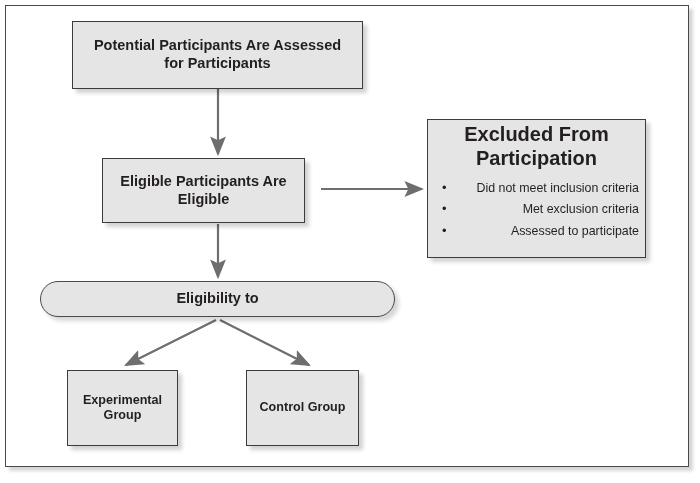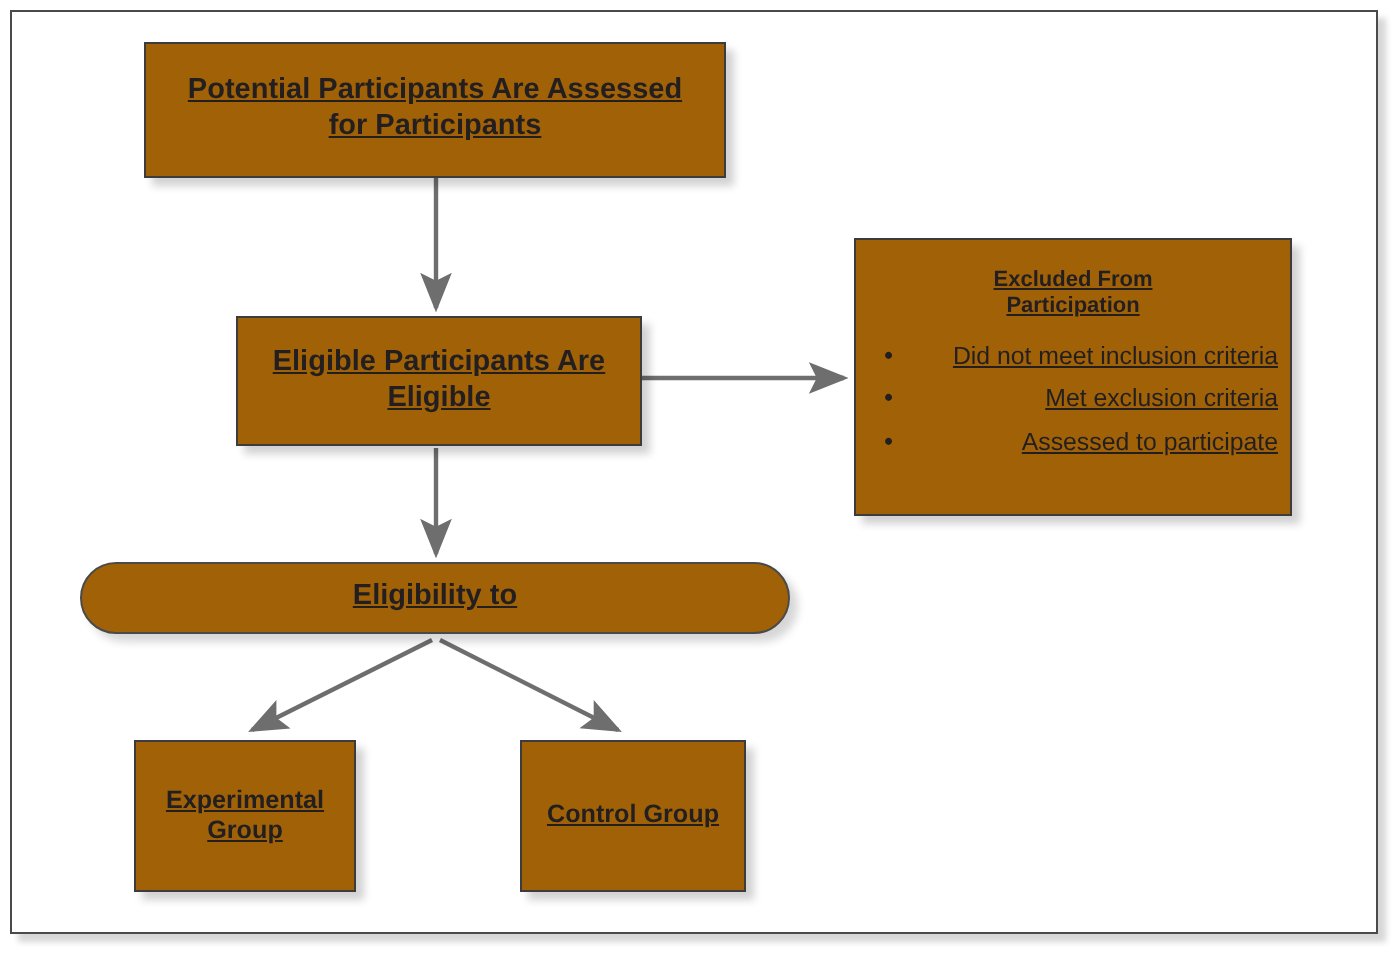--- a/index.html
+++ b/index.html
@@ -33,66 +33,65 @@
     position: absolute;
     left: 0;
     top: 0;
     width: 700px;
     height: 483px;
     pointer-events: none;
   }
   .node {
     position: absolute;
     box-sizing: border-box;
-    background: #a16207;
+    background: #e5e5e5;
     border: 1.5px solid #3c3c3c;
     display: flex;
     flex-direction: column;
     align-items: center;
     justify-content: center;
     text-align: center;
     color: #231f20;
     box-shadow: 4px 4px 4px rgba(0,0,0,0.18);
-    text-decoration: underline;
   }
   .node .title {
     font-weight: bold;
     line-height: 1.22;
   }
   
   #box-assessed {
     left: 72px;
     top: 21px;
     width: 291px;
     height: 68px;
     font-size: 14.5px;
     padding: 0 10px;
   }
   
   #box-enrolled {
-    left: 118px;
+    left: 102px;
     top: 158px;
     width: 203px;
     height: 65px;
     font-size: 14.5px;
     padding: 0 8px;
   }
   
   #box-excluded {
     left: 427px;
     top: 119px;
     width: 219px;
     height: 139px;
     justify-content: flex-start;
     align-items: stretch;
     padding: 0;
   }
   #box-excluded .title {
-    font-size: 11px;
-    margin-top: 14px;
+    font-size: 20px;
+    margin-top: 2px;
     text-align: center;
     padding: 0 8px;
   }
   #box-excluded ul {
     list-style: none;
     margin: 11px 0 0 0;
     padding: 0 6px 0 14px;
     text-align: right;
   }
   #box-excluded li {
@@ -125,21 +124,21 @@
   
   #box-experimental {
     left: 67px;
     top: 370px;
     width: 111px;
     height: 76px;
     font-size: 12.6px;
     padding: 0 6px;
   }
   #box-control {
-    left: 260px;
+    left: 246px;
     top: 370px;
     width: 113px;
     height: 76px;
     font-size: 12.6px;
     padding: 0 6px;
   }
 </style>
 </head>
 <body>
 

